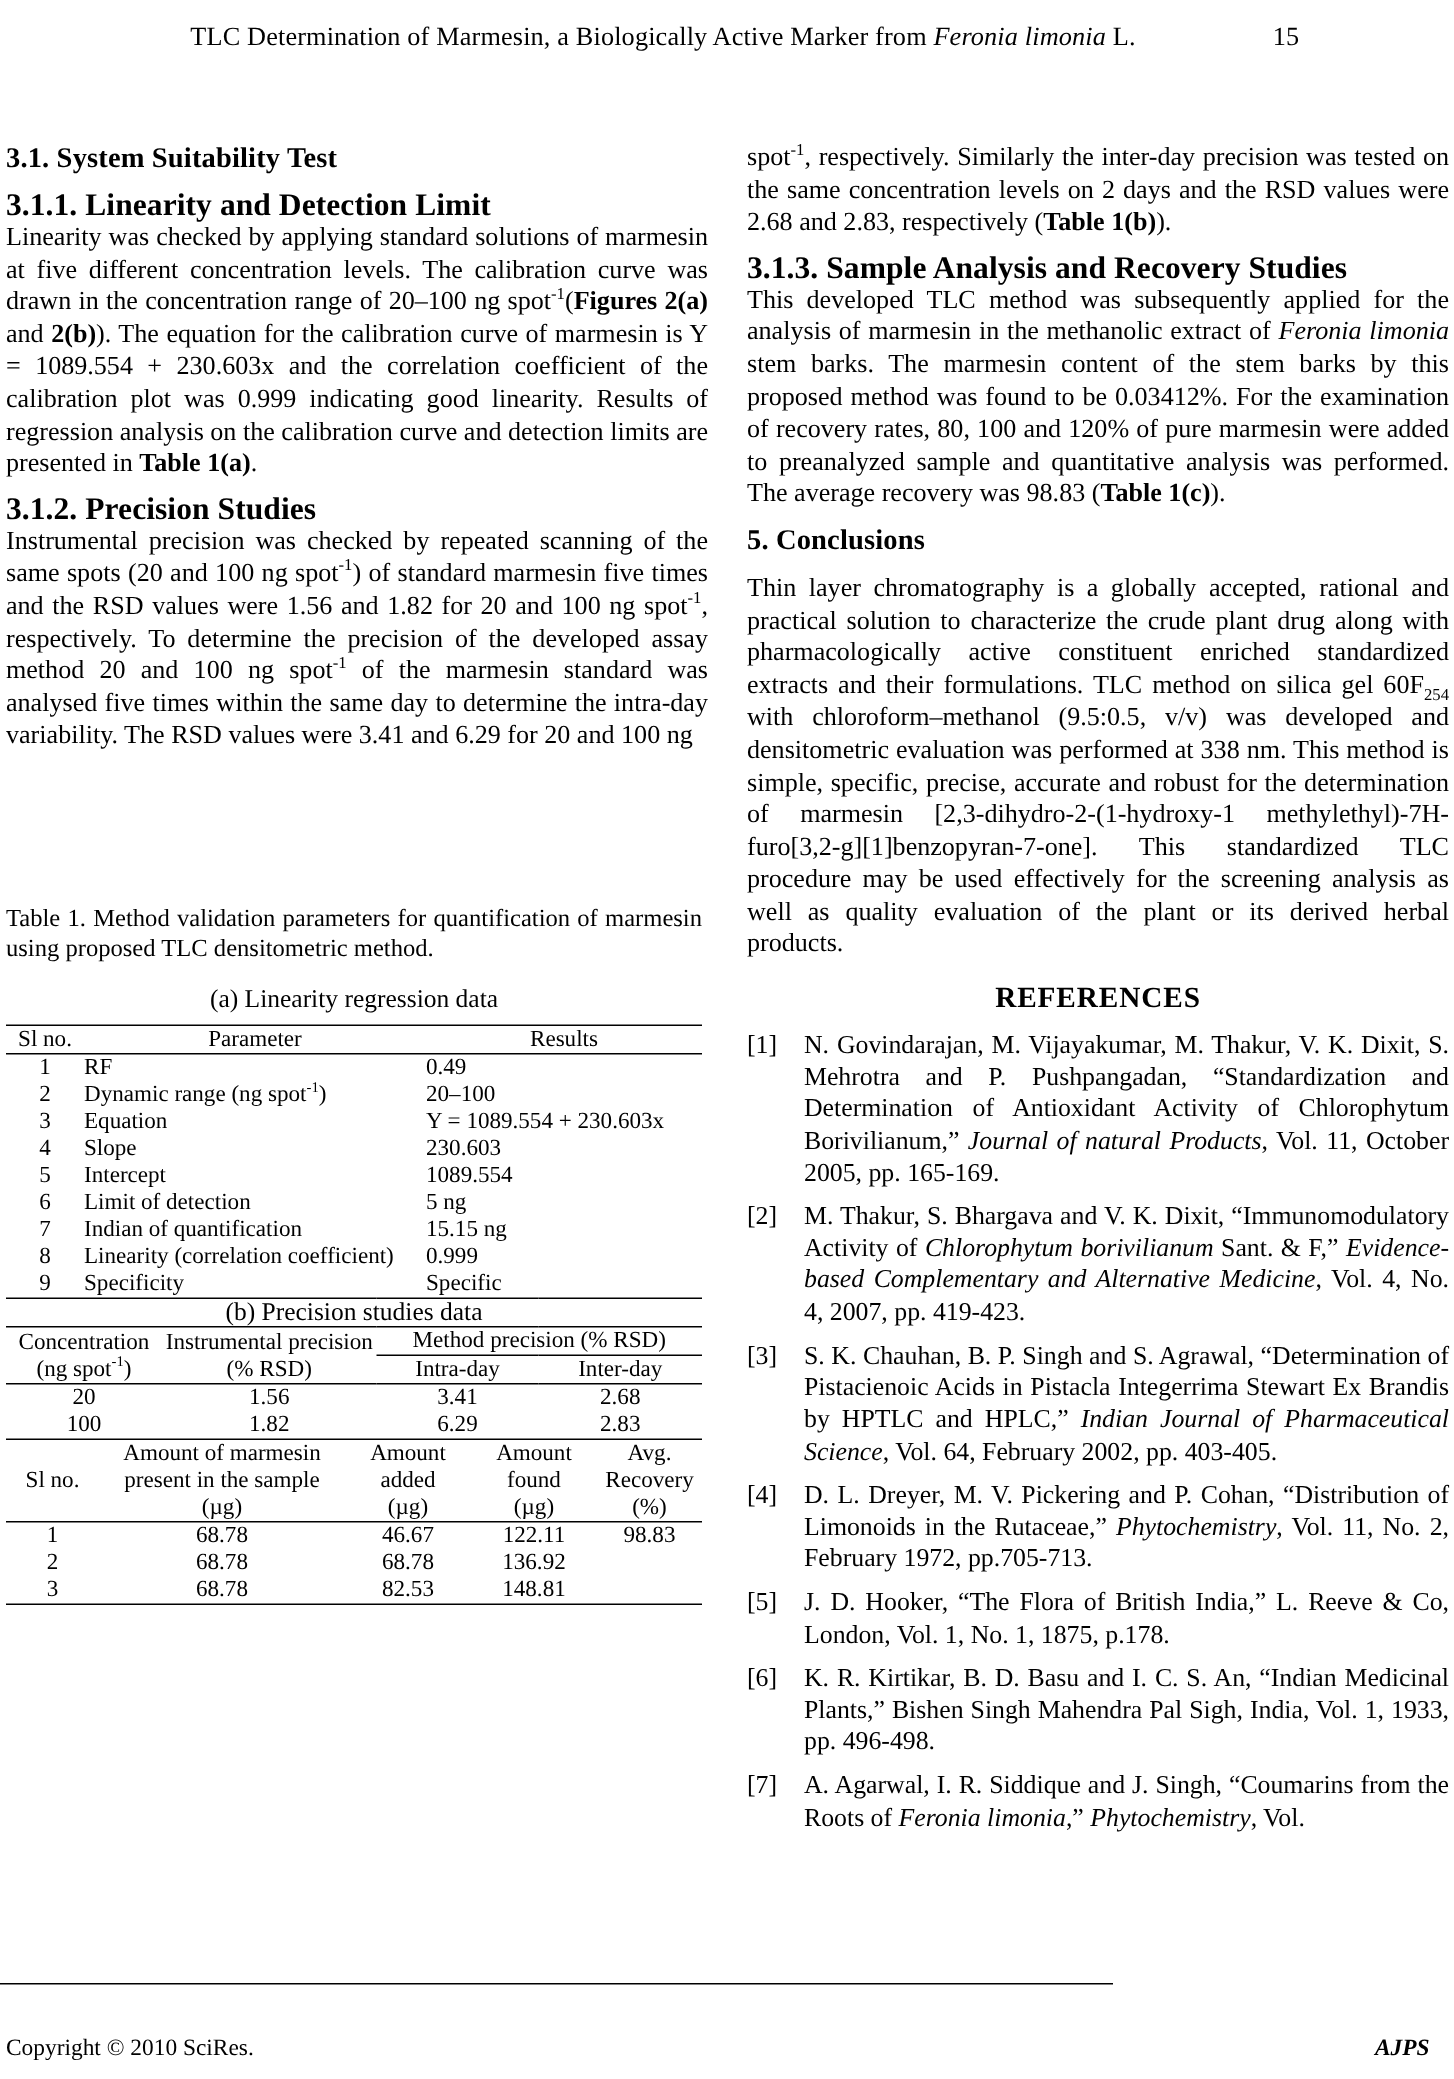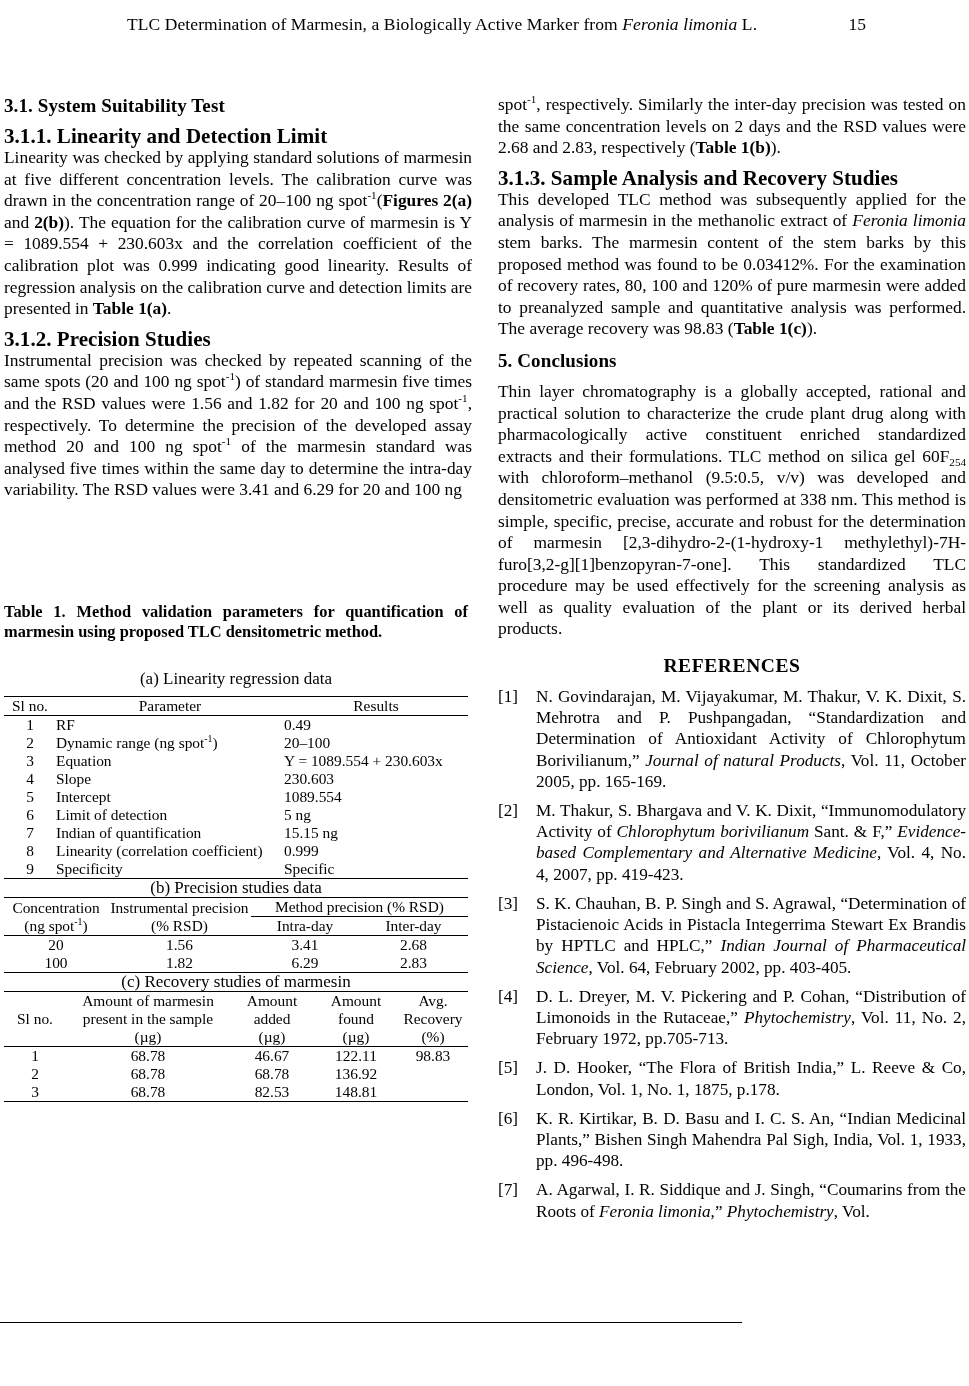--- a/index.html
+++ b/index.html
@@ -54,22 +54,22 @@
   }
   p.body.tight { margin-bottom:0; }
   p.body i { font-style:italic; }
   p.body b { font-weight:bold; }
   sup { font-size:0.64em; vertical-align:super; line-height:0; }
   sub { font-size:0.64em; vertical-align:sub; line-height:0; }
 
   
   .tblwrap { position:absolute; left:4px; top:602px; width:464px; }
   .tbl-caption {
-    font-size:16.4px; font-weight:bold; line-height:19.5px;
-    text-align:justify; margin:0 0 23px 0;
+    font-size:16.4px; font-weight:normal; line-height:19.5px;
+    text-align:justify; margin:0 0 10px 0;
   }
   table.t {
     width:464px; border-collapse:collapse; font-size:15.4px;
     line-height:18px;
   }
   table.t td, table.t th { padding:0; font-weight:normal; }
   .subcap {
     text-align:center; font-size:17px; padding:5px 0 7px 0;
   }
   .rule-top    { border-top:1.6px solid #000; }
@@ -307,23 +307,20 @@
 
     <table class="t">
       <colgroup>
           <col class="tc-c1">
           <col class="tc-c2">
           <col class="tc-c3">
           <col class="tc-c4">
           <col class="tc-c5">
         </colgroup>
       <tbody>
-        <tr>
-          <td class="subcap rule-top" colspan="5">(c) Recovery studies of marmesin</td>
-        </tr>
         <tr class="rule-top">
           <td class="hdrcell c">Sl no.</td>
           <td class="hdrcell c">
             <span>Amount of marmesin</span><br><span>present in the sample</span><br><span>(µg)</span>
           </td>
           <td class="hdrcell c">
             <span>Amount</span><br><span>added</span><br><span>(µg)</span>
           </td>
           <td class="hdrcell c">
             <span>Amount</span><br><span>found</span><br><span>(µg)</span>
@@ -353,14 +350,18 @@
             <td class="datacell c">68.78</td>
             <td class="datacell c">82.53</td>
             <td class="datacell c">148.81</td>
             <td class="datacell c"></td>
           </tr>
         </tbody>
     </table>
   </div>
 
   <div class="foot-rule"></div>
+  <div class="footer">
+    <div class="left">Copyright © 2010 SciRes.</div>
+    <div class="right">AJPS</div>
+  </div>
 
 </div>
 
 </body></html>

